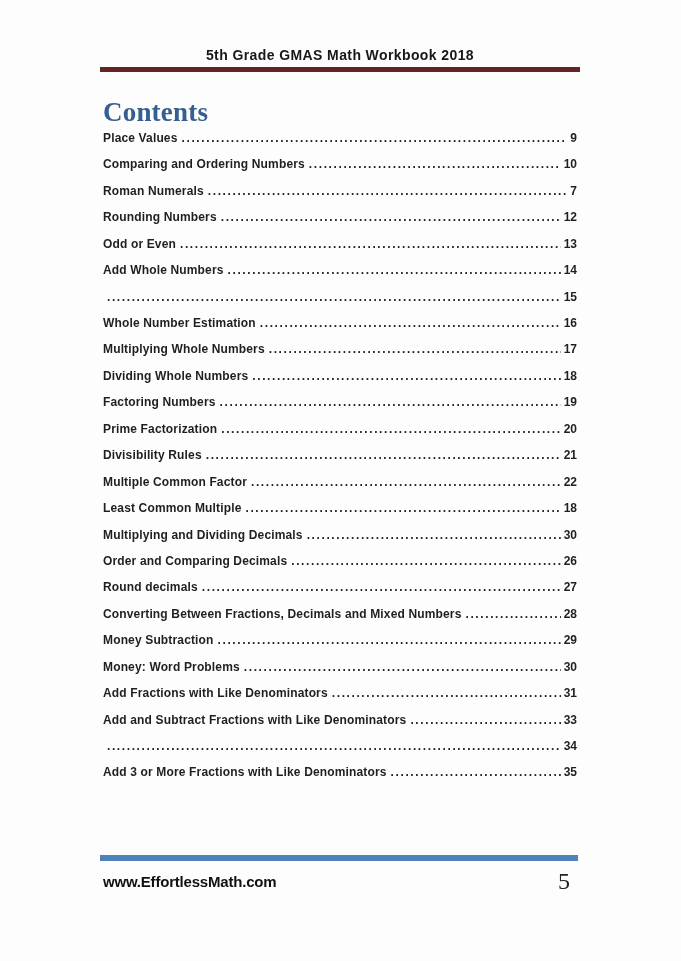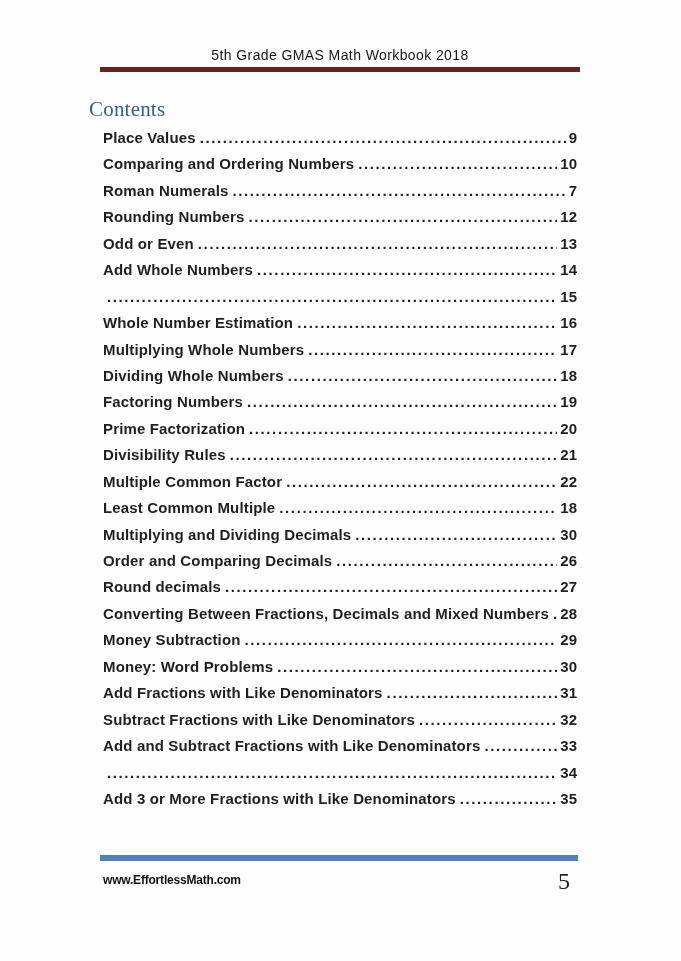--- a/index.html
+++ b/index.html
@@ -13,54 +13,54 @@
     color: #1c1c1c;
     overflow: hidden;
   }
   .header-title {
     position: absolute;
     top: 47px;
     left: 100px;
     width: 480px;
     text-align: center;
     font-size: 14px;
-    font-weight: normal;
+    font-weight: bold;
     letter-spacing: 0.4px;
     color: #171717;
   }
   .header-rule {
     position: absolute;
     top: 67px;
     left: 100px;
     width: 480px;
     height: 5px;
     background: #632423;
   }
   .contents-heading {
     position: absolute;
     top: 97px;
-    left: 89px;
+    left: 103px;
     font-family: "Liberation Serif", serif;
-    font-size: 21px;
-    font-weight: normal;
+    font-size: 27px;
+    font-weight: bold;
     color: #365F91;
     letter-spacing: 0.2px;
   }
   .toc {
     position: absolute;
     top: 125px;
     left: 103px;
     width: 474px;
   }
   .toc-row {
     display: flex;
-    align-items: flex-start;
+    align-items: flex-end;
     height: 26.45px;
     line-height: 26.45px;
-    font-size: 15px;
+    font-size: 12px;
     font-weight: bold;
     color: #1f1f1f;
     cursor: pointer;
   }
   .toc-title {
     white-space: nowrap;
     letter-spacing: 0.15px;
   }
   .toc-dots {
     flex: 1;
@@ -82,21 +82,21 @@
     top: 855px;
     left: 100px;
     width: 478px;
     height: 6px;
     background: #4F81BD;
   }
   .footer-site {
     position: absolute;
     top: 873px;
     left: 103px;
-    font-size: 12px;
+    font-size: 15px;
     font-weight: bold;
     letter-spacing: -0.2px;
     color: #111111;
     cursor: pointer;
   }
   .footer-page-number {
     position: absolute;
     top: 868px;
     left: 460px;
     width: 110px;
@@ -222,25 +222,20 @@
         <span class="toc-title">Money: Word Problems</span>
         <span class="toc-dots"></span>
         <span class="toc-page">30</span>
       </div>
       <div class="toc-row">
         <span class="toc-title">Add Fractions with Like Denominators</span>
         <span class="toc-dots"></span>
         <span class="toc-page">31</span>
       </div>
       <div class="toc-row">
-        <span class="toc-title">Subtract Fractions with Like Denominators</span>
-        <span class="toc-dots"></span>
-        <span class="toc-page">32</span>
-      </div>
-      <div class="toc-row">
         <span class="toc-title">Add and Subtract Fractions with Like Denominators</span>
         <span class="toc-dots"></span>
         <span class="toc-page">33</span>
       </div>
       <div class="toc-row">
         <span class="toc-dots"></span>
         <span class="toc-page">34</span>
       </div>
       <div class="toc-row">
         <span class="toc-title">Add 3 or More Fractions with Like Denominators</span>

